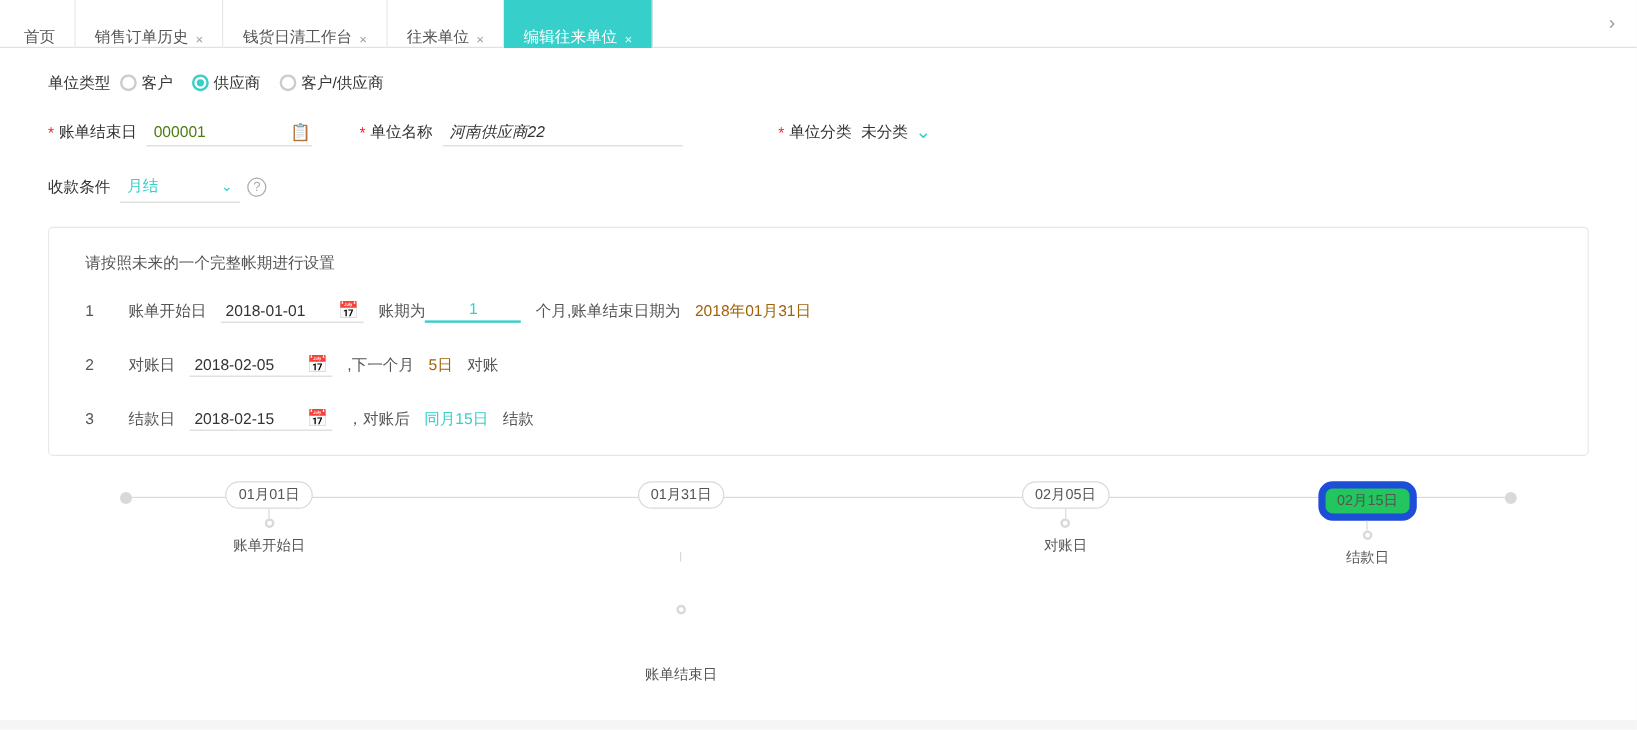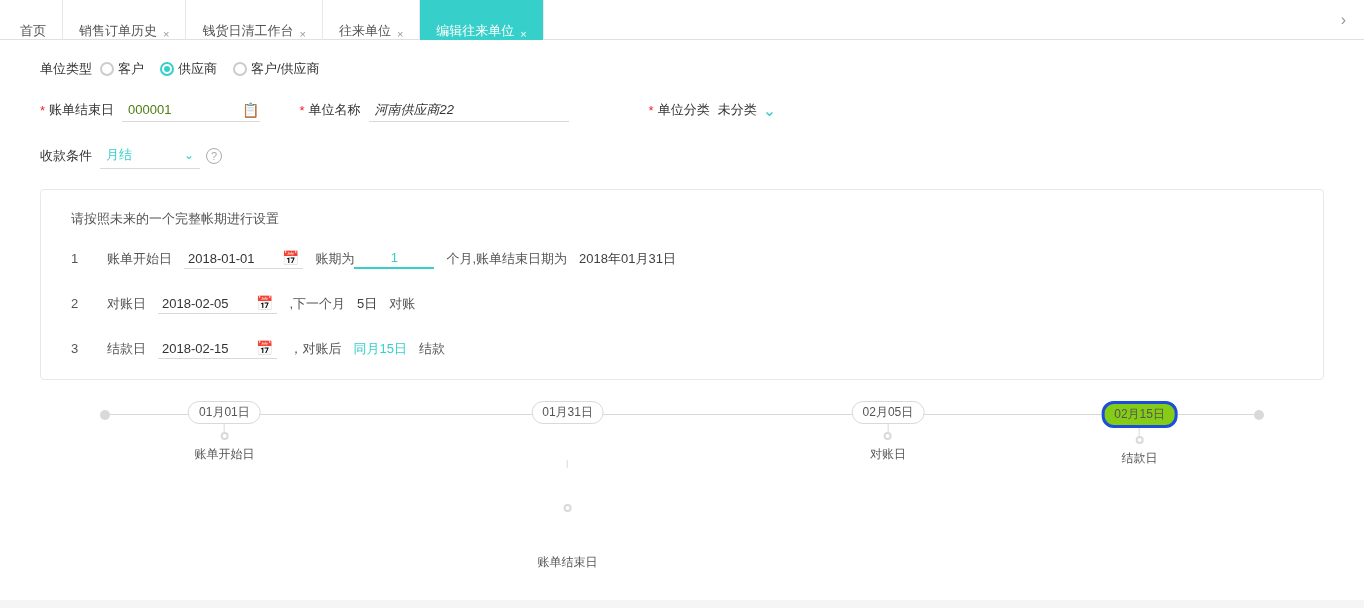--- a/index.html
+++ b/index.html
@@ -241,21 +241,21 @@
       border: none;
       border-bottom: 2px solid #36cfc9;
       outline: none;
       font-size: 13px;
       color: #36cfc9;
       width: 80px;
       text-align: center;
       padding: 2px 4px;
       background: transparent;
     }
-    .highlight-orange { color: #404040; }
+    .highlight-orange { color: #a16207; }
     .highlight-teal { color: #36cfc9; }
 
     
     .preview-text {
       font-size: 13px;
       color: #555;
       margin-bottom: 24px;
       padding-left: 30px;
     }
   </style>
@@ -409,21 +409,21 @@
         </div>
 
         <div style="position:absolute;left:68%;transform:translateX(-50%);display:flex;flex-direction:column;align-items:center;top:-13px;">
           <div style="border:1px solid #d9d9d9;border-radius:12px;padding:2px 10px;font-size:12px;color:#555;background:#fff;white-space:nowrap;">02月05日</div>
           <div style="width:1px;height:8px;background:#d9d9d9;"></div>
           <div style="width:8px;height:8px;border-radius:50%;background:#fff;border:2px solid #d9d9d9;"></div>
           <div style="font-size:12px;color:#555;margin-top:6px;white-space:nowrap;">对账日</div>
         </div>
 
         <div style="position:absolute;left:90%;transform:translateX(-50%);display:flex;flex-direction:column;align-items:center;top:-13px;">
-          <div style="border:3px solid #1d4ed8;border-radius:12px;padding:2px 10px;font-size:12px;color:#555;background:#84cc16;white-space:nowrap;">02月15日</div>
+          <div style="border:6px solid #1d4ed8;border-radius:12px;padding:2px 10px;font-size:12px;color:#555;background:#22c55e;white-space:nowrap;">02月15日</div>
           <div style="width:1px;height:8px;background:#d9d9d9;"></div>
           <div style="width:8px;height:8px;border-radius:50%;background:#fff;border:2px solid #d9d9d9;"></div>
           <div style="font-size:12px;color:#555;margin-top:6px;white-space:nowrap;">结款日</div>
         </div>
       </div>
 
       <div style="width:10px;height:10px;border-radius:50%;background:#d9d9d9;margin-top:10px;flex-shrink:0;"></div>
     </div>
   </div>
 

